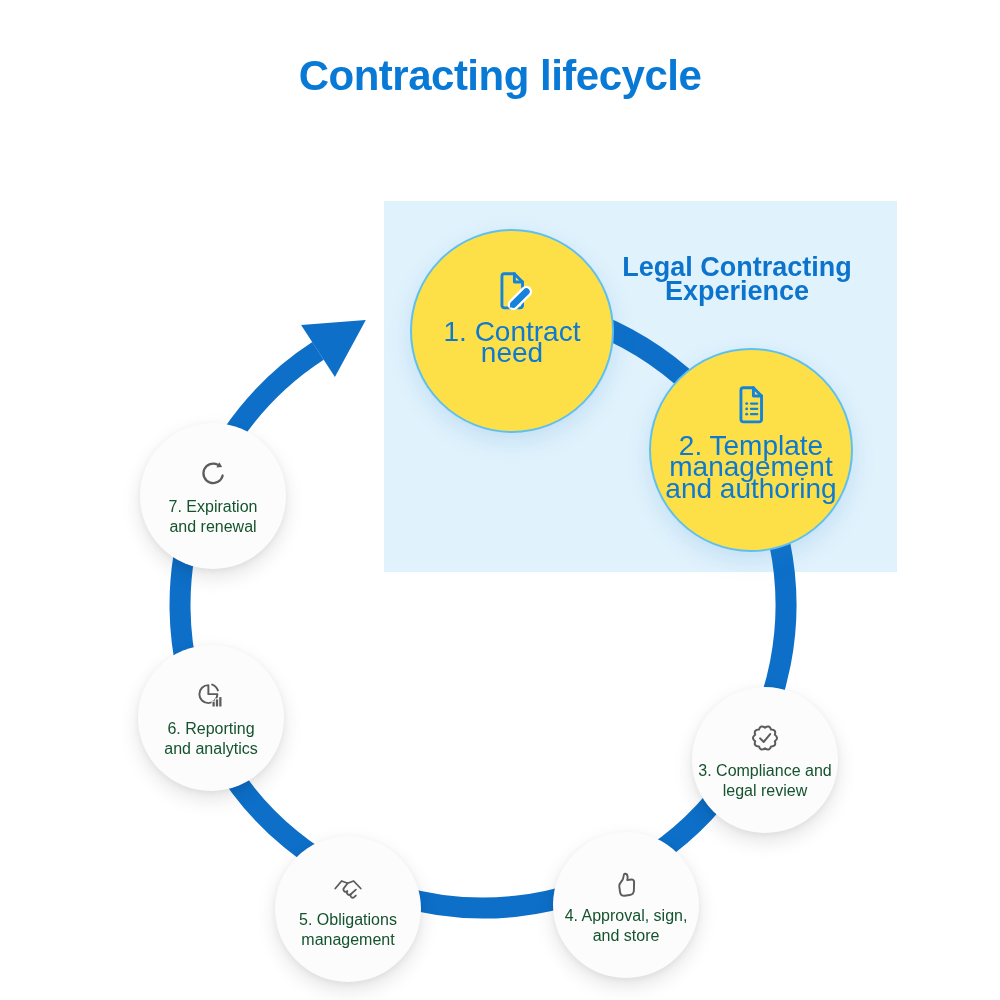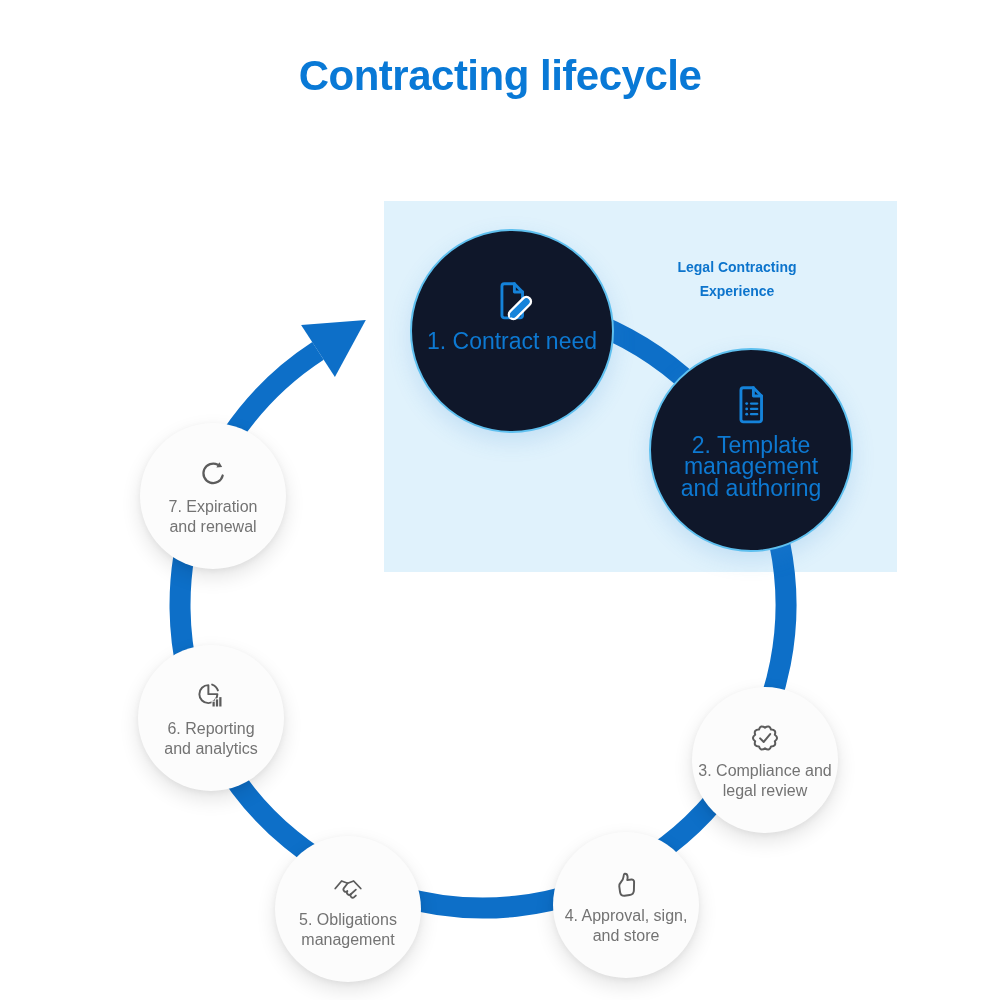--- a/index.html
+++ b/index.html
@@ -13,45 +13,45 @@
     font-size:42px;line-height:52px;font-weight:bold;letter-spacing:-0.5px;
     color:#0979D6;
   }
   
   .hl-rect{
     position:absolute;left:384px;top:185px;width:513px;height:371px;
     background:#E0F2FC;
   }
   .hl-label{
     position:absolute;left:577px;top:239px;width:320px;text-align:center;
-    font-size:14px;line-height:24px;font-weight:bold;color:#0C74CC;
+    font-size:27px;line-height:24px;font-weight:bold;color:#0C74CC;
   }
   
   .ring{
     position:absolute;left:0;top:0;width:1000px;height:1000px;pointer-events:none;
   }
   .ring .arc{stroke:#0D6FC8;stroke-width:21;fill:none;}
   .ring .head{fill:#0D6FC8;}
   
   .step{
     position:absolute;border-radius:50%;
     display:flex;flex-direction:column;align-items:center;justify-content:center;
     text-align:center;
   }
   .step .inner{display:flex;flex-direction:column;align-items:center;position:relative;}
   .step.big{
-    width:200px;height:200px;background:#0f172a;border:2px solid #5FC0EF;
+    width:200px;height:200px;background:#fde047;border:2px solid #5FC0EF;
     box-shadow:0 8px 22px rgba(60,140,210,.18);
-    color:#0D79D2;font-size:23px;line-height:21.5px;
+    color:#0D79D2;font-size:28px;line-height:21.5px;
   }
   .step.big .ic{width:46px;height:46px;color:#1583DA;margin-bottom:6px;}
   .step.small{
     width:146px;height:146px;background:#FCFCFC;
     box-shadow:0 8px 20px rgba(0,0,0,.11), 0 2px 6px rgba(0,0,0,.05);
-    color:#737373;font-size:16px;line-height:20px;
+    color:#14532d;font-size:16px;line-height:20px;
   }
   .step.small .ic{width:36px;height:36px;color:#5C5C5C;margin-bottom:5px;}
   .step-1{left:410px;top:213px;}
   .step-1 .inner{top:-15px;}
   .step-2{left:649px;top:332px;}
   .step-2 .inner{top:-9px;}
   .step-3{left:692px;top:671px;}
   .step-4{left:553px;top:816px;}
   .step-5{left:275px;top:820px;}
   .step-6{left:138px;top:629px;}

